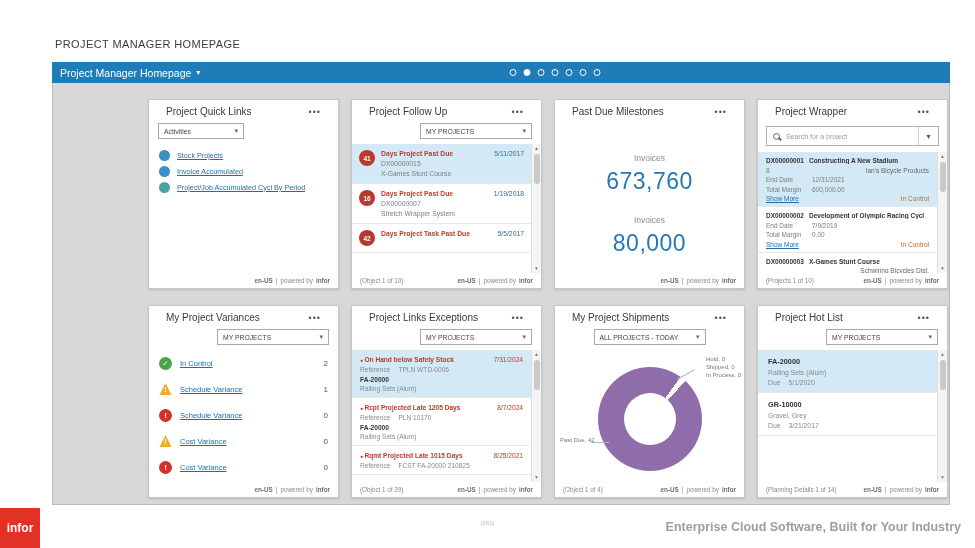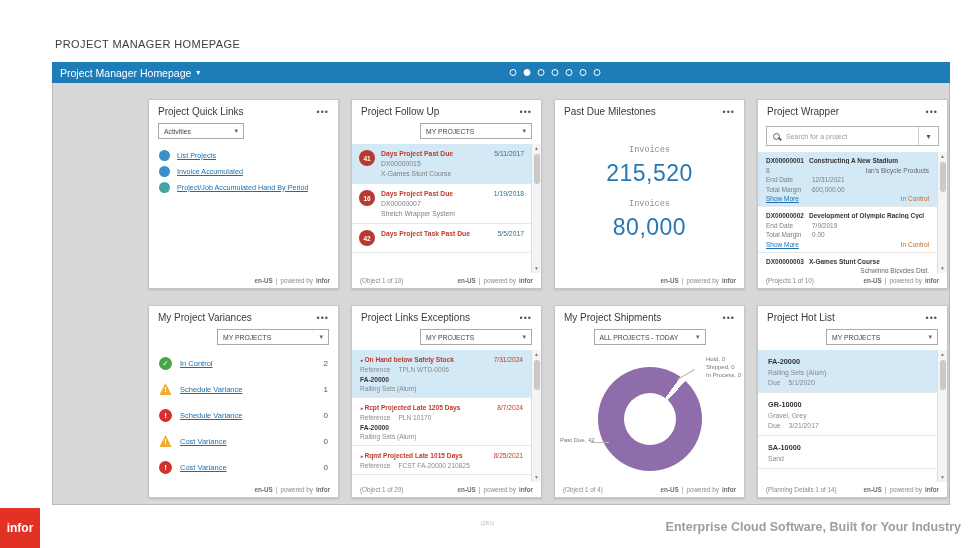--- a/index.html
+++ b/index.html
@@ -15,21 +15,21 @@
   .topbar-title { color:#fff; font-size:10.5px; padding-left:8px; display:flex; gap:5px; align-items:center; cursor:pointer; }
   .topbar-title .caret { font-size:8px; }
   .dots { position:absolute; left:56%; top:0; height:21px; transform:translateX(-50%); display:flex; align-items:center; gap:7px; }
   .dot { width:7px; height:7px; border-radius:50%; border:1px solid #fff; }
   .dot.active { background:#fff; }
 
   .dashboard { background:#d8d8d8; border:1px solid #b9b9b9; border-top:none; height:422px; position:relative; }
   .grid { position:absolute; left:95px; top:16px; display:grid; grid-template-columns:repeat(4,191px); grid-template-rows:190px 193px; column-gap:12px; row-gap:16px; }
 
   .card { background:#fff; border:1px solid #c6c6c6; box-shadow:0 1px 2px rgba(0,0,0,.14); display:flex; flex-direction:column; overflow:hidden; }
-  .card-head { display:flex; justify-content:space-between; align-items:center; padding:6px 9px 4px; flex:none;gap:17px; }
+  .card-head { display:flex; justify-content:space-between; align-items:center; padding:6px 17px 4px; flex:none;gap:17px; }
   .card-title { font-size:10px; color:#3a3a3a; }
   .card-menu { color:#555; font-size:9px; letter-spacing:1px; cursor:pointer; }
 
   .toolbar { padding:2px 9px 5px; display:flex; flex:none; }
   .toolbar.right { justify-content:flex-end; }
   .toolbar.center { justify-content:center; }
   .select { min-width:112px; height:16px; border:1px solid #a9a9a9; background:#fff; display:flex; align-items:center; justify-content:space-between; padding:0 5px; font-size:6.8px; color:#444; cursor:pointer; }
   .select.small { min-width:86px; }
   .sel-caret { font-size:7px; color:#666; margin-left:6px; }
 
@@ -59,21 +59,21 @@
   .fu-item { display:flex; padding:6px 7px; gap:6px; border-bottom:1px solid #e8e8e8; }
   .fu-item.selected { background:#d3e9f6; }
   .badge { width:16px; height:16px; border-radius:50%; background:#b8392e; color:#fff; font-size:6.5px; font-weight:bold; display:flex; align-items:center; justify-content:center; flex:none; }
   .fu-main { flex:1; min-width:0; }
   .fu-alert { color:#c0392b; font-weight:bold; font-size:6.8px; }
   .fu-sub { color:#808080; font-size:6.8px; margin-top:3px; }
   .fu-date { font-size:6.8px; color:#31708f; white-space:nowrap; }
 
   
   .metrics { text-align:center; padding-top:12px; }
-  .metric-label { font-size:8.5px; color:#8e8e8e; margin-top:12px;font-family:Liberation Mono, monospace; }
+  .metric-label { font-size:8.5px; color:#8e8e8e; margin-top:20px; }
   .metric-value { font-size:23px; color:#2678b5; margin-top:5px; letter-spacing:.5px; }
 
   
   .search-row { margin:5px 8px 6px; height:20px; border:1px solid #b3b3b3; display:flex; align-items:center; background:#fff; flex:none; }
   .mag { width:7px; height:7px; border:1.5px solid #666; border-radius:50%; position:relative; margin:0 6px; flex:none; }
   .mag::after { content:""; position:absolute; width:4px; height:1.5px; background:#666; transform:rotate(45deg); right:-3px; bottom:-1px; }
   .search-input { flex:1; border:0; outline:0; font-size:7px; min-width:0; font-family:inherit; color:#444; background:transparent; }
   .search-input::placeholder { color:#9b9b9b; }
   .search-dd { width:20px; align-self:stretch; border-left:1px solid #d0d0d0; display:flex; align-items:center; justify-content:center; color:#555; font-size:8px; cursor:pointer; }
   .lk-item { padding:5px 8px 4px; border-bottom:1px solid #e8e8e8; font-size:6.5px; cursor:pointer; }
@@ -161,29 +161,29 @@
         <div class="toolbar">
           <div class="select small">
             <span>Activities</span>
             <span class="sel-caret">▾</span>
           </div>
         </div>
         <div class="card-body">
           <div class="ql-list">
             <div class="ql-row">
               <span class="ql-icon ql1"></span>
-              <span class="ql-link">List Projects</span>
+              <span class="ql-link">Stock Projects</span>
             </div>
             <div class="ql-row">
               <span class="ql-icon ql2"></span>
               <span class="ql-link">Invoice Accumulated</span>
             </div>
             <div class="ql-row">
               <span class="ql-icon ql4"></span>
-              <span class="ql-link">Project/Job Accumulated Hand By Period</span>
+              <span class="ql-link">Project/Job Accumulated Cycl By Period</span>
             </div>
           </div>
         </div>
         <div class="card-foot end">
           <span class="foot-right">
             <b>en-US</b>
             <span>|</span>
             <span>powered by</span>
             <b>infor</b>
           </span>
@@ -245,21 +245,21 @@
       </div>
 
       <div class="card">
         <div class="card-head">
           <span class="card-title">Past Due Milestones</span>
           <span class="card-menu">•••</span>
         </div>
         <div class="card-body">
           <div class="metrics">
             <div class="metric-label">Invoices</div>
-            <div class="metric-value">215,520</div>
+            <div class="metric-value">673,760</div>
             <div class="metric-label">Invoices</div>
             <div class="metric-value">80,000</div>
           </div>
         </div>
         <div class="card-foot end">
           <span class="foot-right">
             <b>en-US</b>
             <span>|</span>
             <span>powered by</span>
             <b>infor</b>
@@ -511,24 +511,20 @@
             </div>
           </div>
           <div class="hl-item">
             <div class="hl-code">GR-10000</div>
             <div class="hl-desc">Gravel, Grey</div>
             <div class="hl-due">
               <span>Due</span>
               <span>3/21/2017</span>
             </div>
           </div>
-          <div class="hl-item">
-            <div class="hl-code">SA-10000</div>
-            <div class="hl-desc">Sand</div>
-          </div>
           <div class="vscroll">
             <span class="varr">▲</span>
             <div class="vthumb"></div>
             <span class="varr down">▼</span>
           </div>
         </div>
         <div class="card-foot">
           <span>(Planning Details 1 of 14)</span>
           <span class="foot-right">
             <b>en-US</b>

